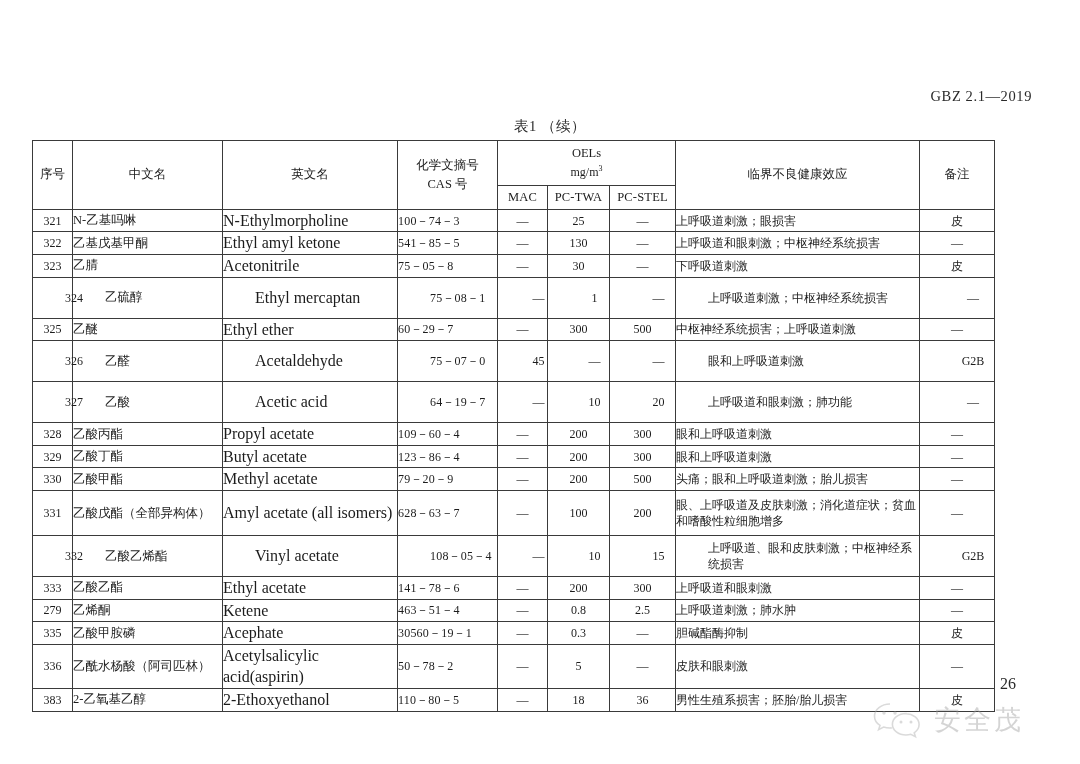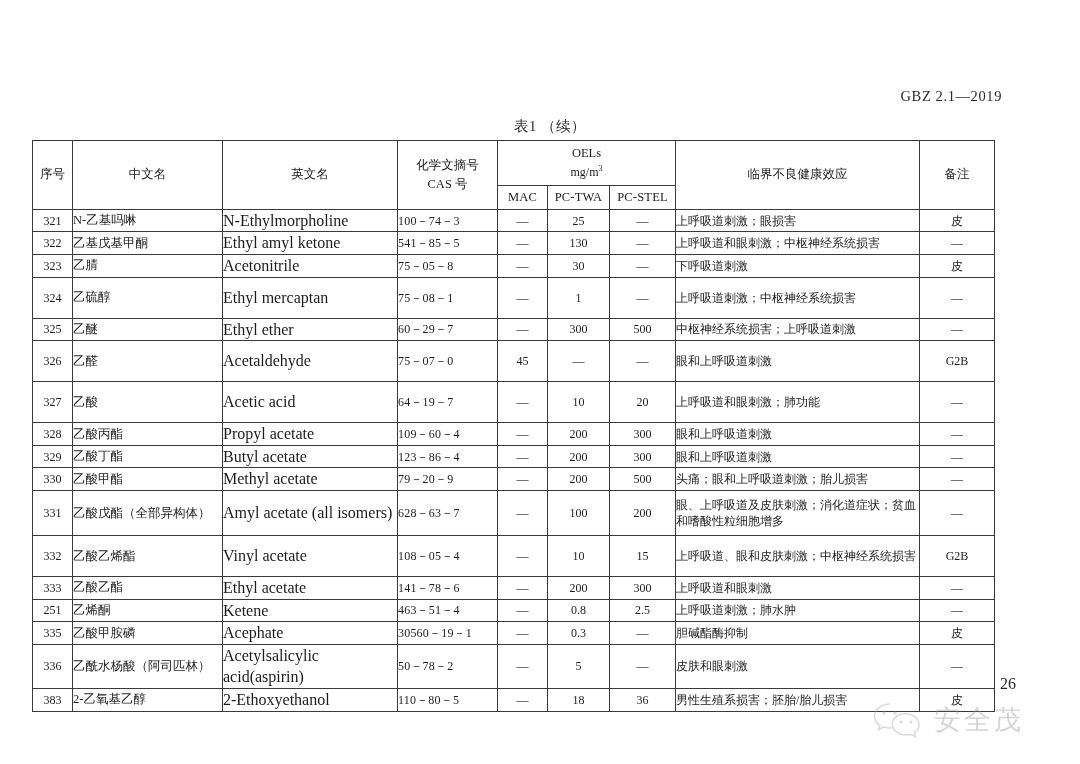--- a/index.html
+++ b/index.html
@@ -17,21 +17,21 @@
   }
   .page {
     position: absolute;
     inset: 0;
   }
 
   
   .std-header {
     position: absolute;
     top: 88px;
-    right: 78px;
+    right: 48px;
     font-size: 14.5px;
     letter-spacing: 0.6px;
     color: #2a2a2a;
     white-space: nowrap;
   }
 
   
   .table-caption {
     position: absolute;
     top: 117px;
@@ -103,21 +103,21 @@
 
   td.no      { text-align: center; font-size: 12px; }
   td.cn      { text-align: left;   padding-left: 10px; font-size: 12.5px; }
   td.en      { text-align: left;   padding-left: 8px;  font-size: 16px; }
   td.cas     { text-align: left;   padding-left: 10px; font-size: 12px; letter-spacing: 0.2px; }
   td.val     { text-align: center; font-size: 12px; }
   td.effect  { text-align: left;   padding-left: 8px;  font-size: 12px; padding-top: 2px; padding-bottom: 2px; }
   td.note    { text-align: center; font-size: 12px; }
 
   tr.r-short td { height: 21px; }
-  tr.r-tall  td { height: 40px; }
+  tr.r-tall  td { height: 40px; padding-left: 32px; }
   tr.r-wrap  td { height: 44px; }
 
   
   .page-number {
     position: absolute;
     top: 675px;
     right: 64px;
     font-size: 16px;
     color: #2a2a2a;
   }
@@ -326,21 +326,21 @@
             <td class="cn">乙酸乙酯</td>
             <td class="en">Ethyl acetate</td>
             <td class="cas">141－78－6</td>
             <td class="val">—</td>
             <td class="val">200</td>
             <td class="val">300</td>
             <td class="effect">上呼吸道和眼刺激</td>
             <td class="note">—</td>
           </tr>
           <tr class="r-short">
-            <td class="no">251</td>
+            <td class="no">279</td>
             <td class="cn">乙烯酮</td>
             <td class="en">Ketene</td>
             <td class="cas">463－51－4</td>
             <td class="val">—</td>
             <td class="val">0.8</td>
             <td class="val">2.5</td>
             <td class="effect">上呼吸道刺激；肺水肿</td>
             <td class="note">—</td>
           </tr>
           <tr class="r-short">

